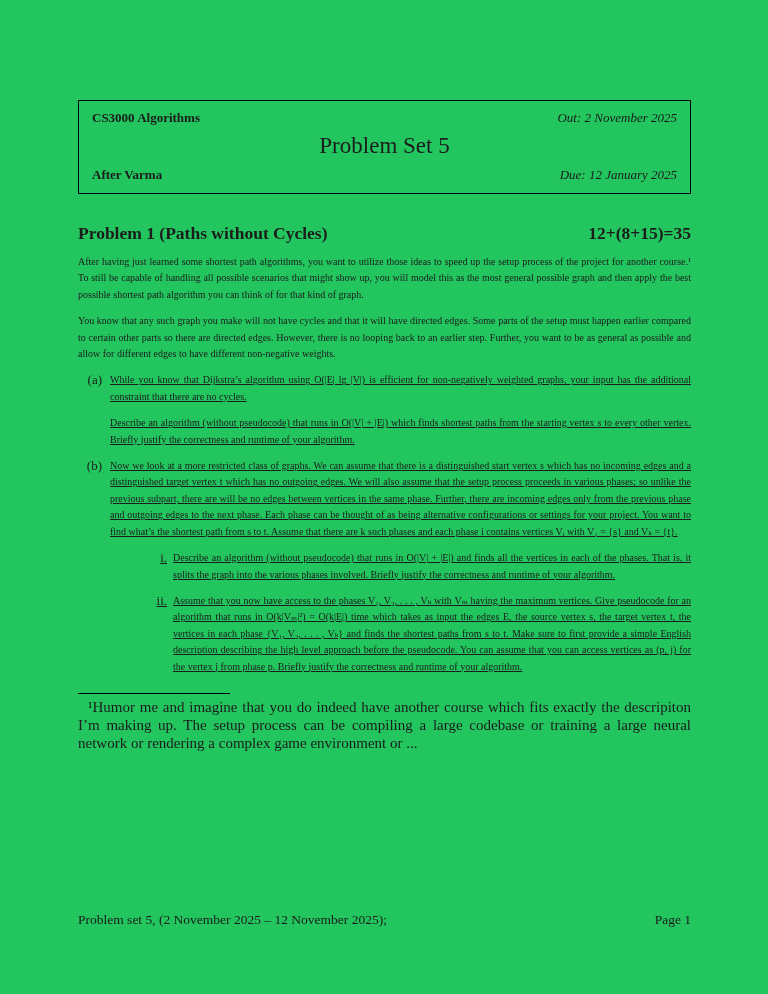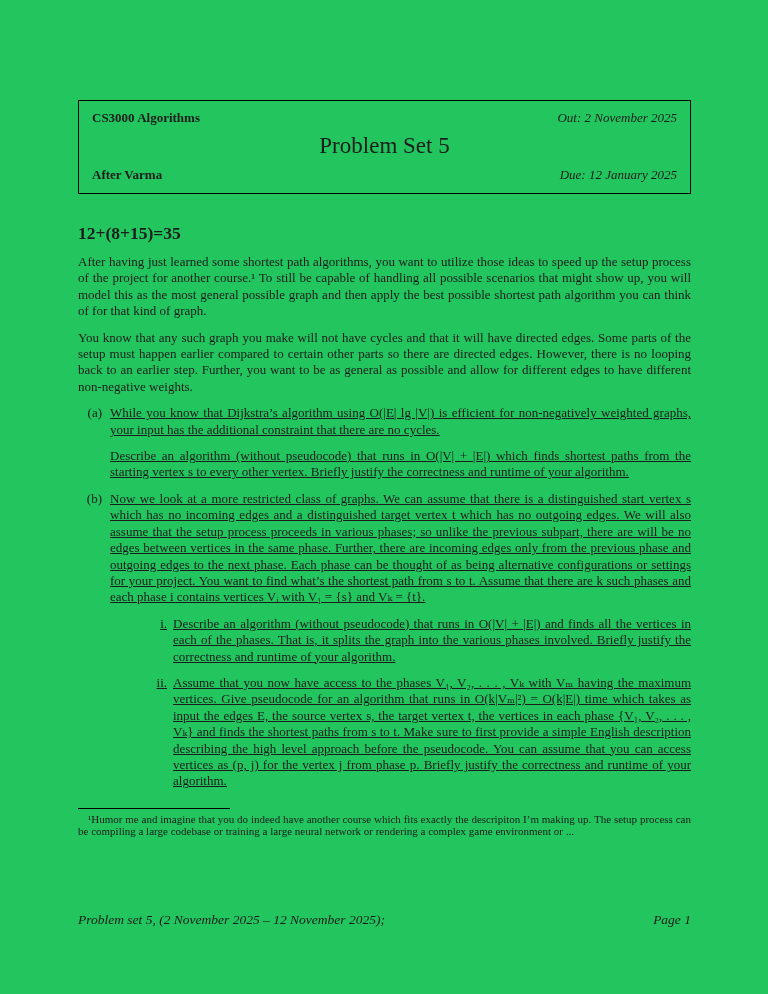--- a/index.html
+++ b/index.html
@@ -47,21 +47,21 @@
     font-size: 17.5px;
     margin-top: 29px;
   }
   .problem-heading.clipped {
     margin-top: 22px;
     white-space: nowrap;
     overflow: hidden;
   }
   
   .para {
-    font-size: 13px;
+    font-size: 10px;
     line-height: 16.4px;
     text-align: justify;
     margin-top: 10px;
   }
   .list-item {
     display: flex;
     margin-top: 10px;
   }
   .list-item > .marker {
     flex: 0 0 32px;
@@ -86,36 +86,35 @@
     line-height: 16.4px;
   }
   .sub-item > .body { flex: 1; }
   
   .footnote-rule {
     width: 152px;
     border-top: 1px solid #000;
     margin-top: 18px;
   }
   .footnote {
-    font-size: 11px;
-    line-height: 12px;
+    font-size: 15px;
+    line-height: 18px;
     text-align: justify;
     text-indent: 10px;
     margin-top: 4px;
   }
   
   .footer {
     position: absolute;
     left: 78px;
     right: 77px;
     top: 912px;
     display: flex;
     justify-content: space-between;
     font-size: 13.5px;
-    font-style: italic;
   }
 </style>
 </head>
 <body>
 
 <div class="page">
   <div class="content">
 
     <div class="header-box">
       <div class="header-row">
@@ -123,20 +122,21 @@
         <span class="right">Out: 2 November 2025</span>
       </div>
       <div class="header-title">Problem Set 5</div>
       <div class="header-row">
         <span class="left">After Varma</span>
         <span class="right">Due: 12 January 2025</span>
       </div>
     </div>
 
     <div class="problem-heading">
+      <span>Problem 1 (Paths without Cycles)</span>
       <span>12+(8+15)=35</span>
     </div>
 
     <p class="para">After having just learned some shortest path algorithms, you want to utilize those ideas to speed up the setup process of the project for another course.¹ To still be capable of handling all possible scenarios that might show up, you will model this as the most general possible graph and then apply the best possible shortest path algorithm you can think of for that kind of graph.</p>
     <p class="para">You know that any such graph you make will not have cycles and that it will have directed edges. Some parts of the setup must happen earlier compared to certain other parts so there are directed edges. However, there is no looping back to an earlier step. Further, you want to be as general as possible and allow for different edges to have different non-negative weights.</p>
 
     <div class="list-item">
       <span class="marker">(a)</span>
       <div class="body">
         <p class="para">While you know that Dijkstra’s algorithm using O(|E| lg |V|) is efficient for non-negatively weighted graphs, your input has the additional constraint that there are no cycles.</p>

